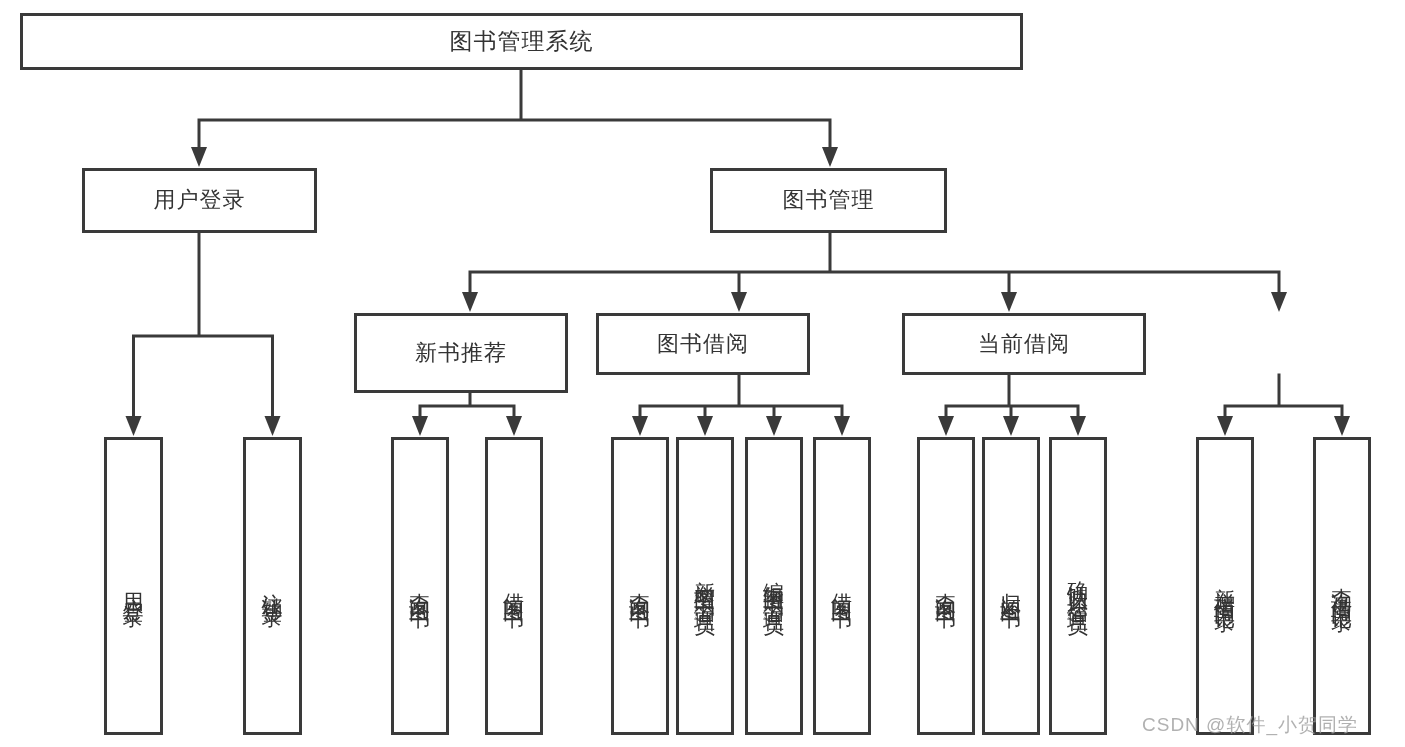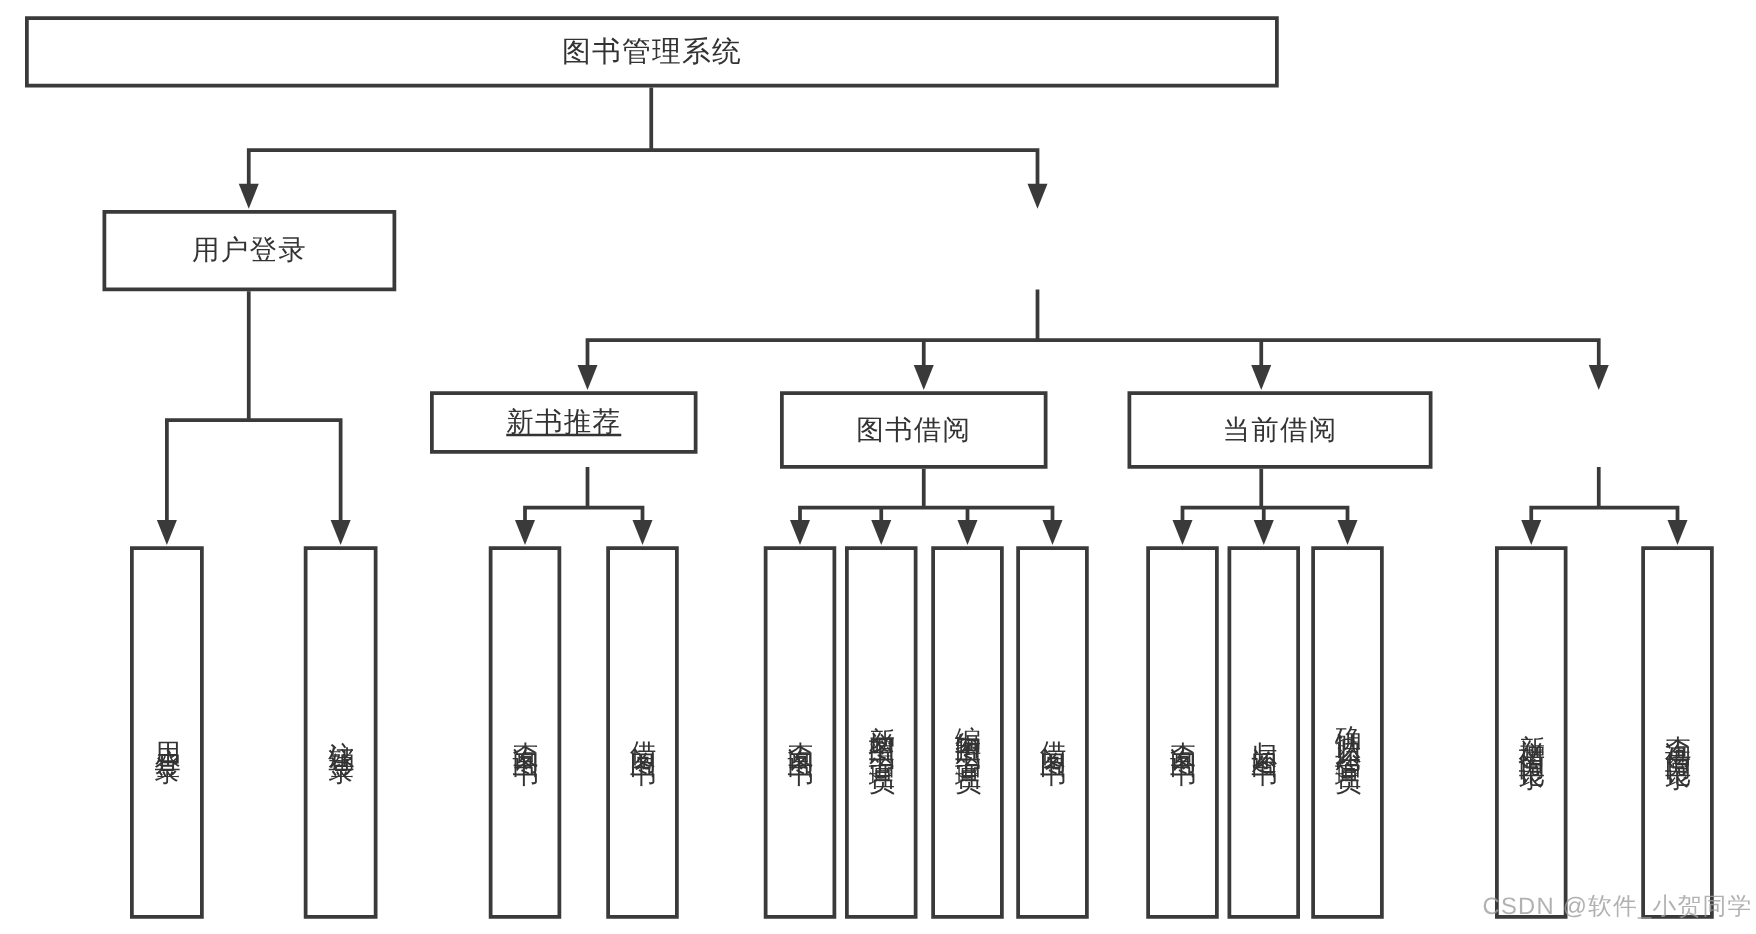--- a/index.html
+++ b/index.html
@@ -34,21 +34,21 @@
   .h-box .lbl { font-size: 22px; letter-spacing: 1px; }
   .v-box .lbl {
     writing-mode: vertical-lr;
     text-orientation: mixed;
     font-size: 21px;
     letter-spacing: 5px;
     line-height: 1;
   }
   .watermark {
     position: absolute;
-    left: 1186px;
+    left: 1142px;
     top: 712px;
     font-size: 19px;
     color: rgba(158, 158, 158, 0.8);
     white-space: nowrap;
     letter-spacing: 1px;
   }
 </style>
 </head>
 <body>
 
@@ -112,25 +112,28 @@
     </g>
   </svg>
 
   <div class="box root-box" style="left:20px; top:13px; width:1003px; height:57px;">
     <span class="lbl">图书管理系统</span>
   </div>
 
   <div class="box h-box" style="left:82px; top:168px; width:235px; height:65px;">
     <span class="lbl">用户登录</span>
   </div>
+  <div class="box h-box" style="left:710px; top:168px; width:237px; height:65px;">
+    <span class="lbl">图书管理</span>
+  </div>
 
-  <div class="box h-box" style="left:344px; top:313px; width:214px; height:50px;text-decoration:underline;">
+  <div class="box h-box" style="left:354px; top:313px; width:214px; height:80px;">
     <span class="lbl">新书推荐</span>
   </div>
-  <div class="box h-box" style="left:624px; top:313px; width:214px; height:62px;">
+  <div class="box h-box" style="left:596px; top:313px; width:214px; height:62px;">
     <span class="lbl">图书借阅</span>
   </div>
   <div class="box h-box" style="left:902px; top:313px; width:244px; height:62px;">
     <span class="lbl">当前借阅</span>
   </div>
 
   <div class="box v-box" style="left:104px; top:437px; width:59px; height:298px;">
     <span class="lbl">用户登录</span>
   </div>
   <div class="box v-box" style="left:243px; top:437px; width:59px; height:298px;">

